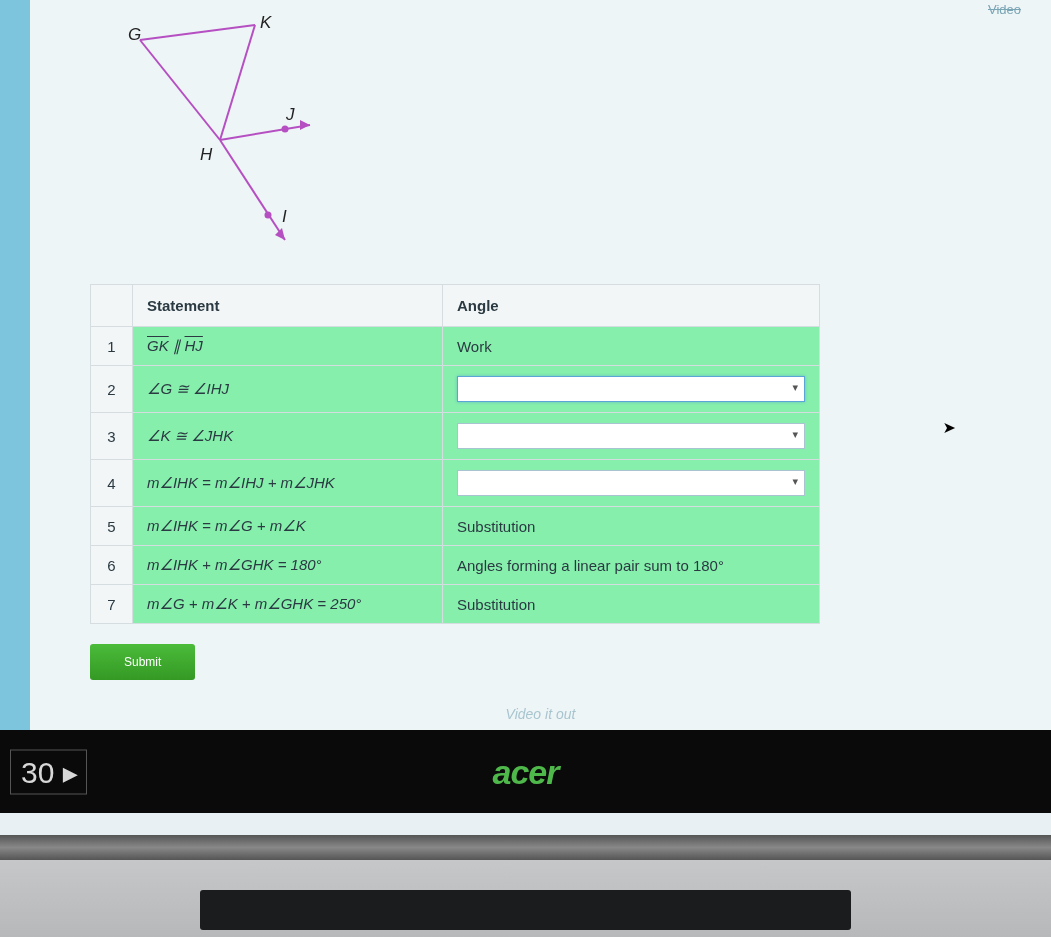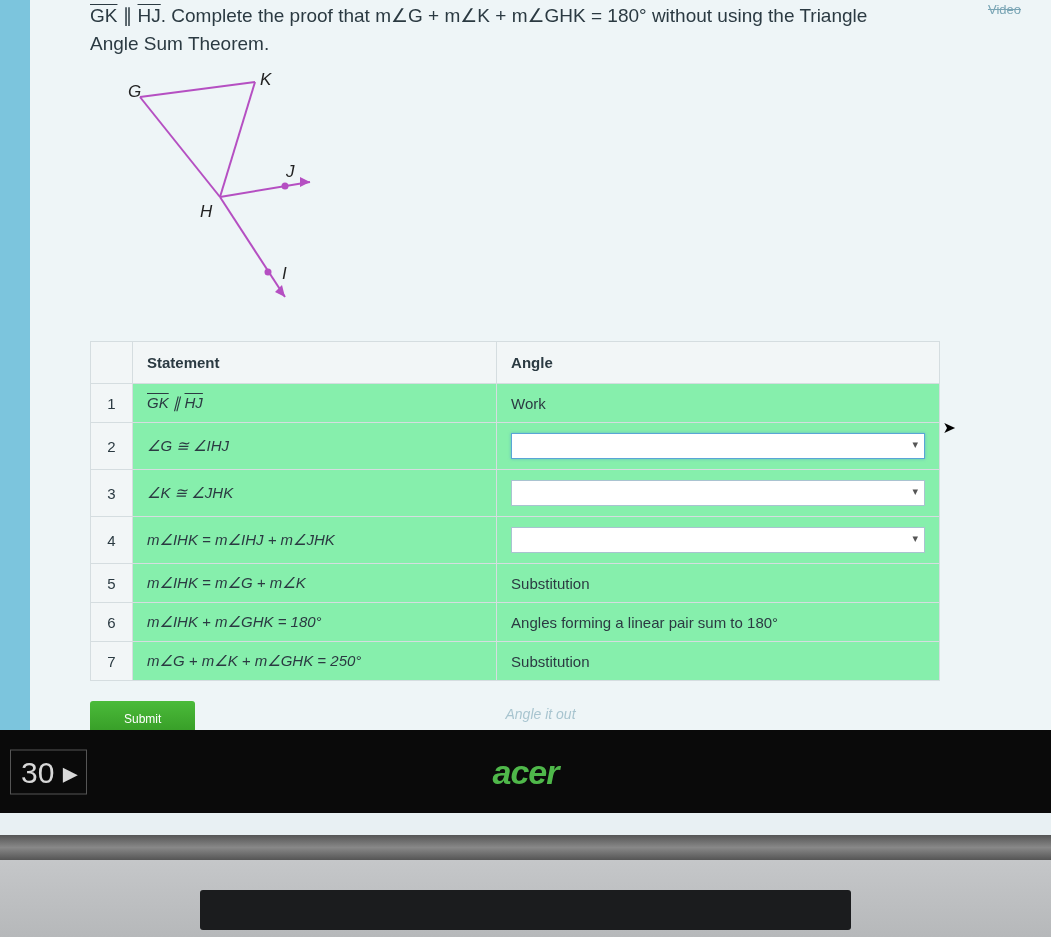--- a/index.html
+++ b/index.html
@@ -37,21 +37,21 @@
     font-size: 19px;
     color: #2b3a42;
     line-height: 1.45;
     padding-top: 2px;
   }
   .overline { text-decoration: overline; }
   .diagram {
     margin: 10px 0 20px 20px;
   }
   .proof-table {
-    width: 850px;
+    width: 730px;
     border-collapse: collapse;
     background: #fdfefe;
     font-size: 15px;
     color: #2b3a42;
   }
   .proof-table th {
     text-align: left;
     font-weight: bold;
     padding: 12px 14px;
     background: #f2f6f7;
@@ -169,24 +169,20 @@
 </style>
 </head>
 <body>
 
 <div class="left-bar"></div>
 
 <div class="content-area">
 
   <div class="video-link">Video</div>
 
-  <div class="question-text">
-    <span class="overline">GK</span><span> ∥ </span><span class="overline">HJ</span><span>. Complete the proof that m∠G + m∠K + m∠GHK = 180° without using the Triangle</span><br>
-    <span>Angle Sum Theorem.</span>
-  </div>
 
   <div class="diagram">
     <svg width="230" height="250" viewBox="0 0 230 250">
 
       <line x1="30" y1="30" x2="145" y2="15" stroke="#b54fc2" stroke-width="2"></line>
       <line x1="30" y1="30" x2="110" y2="130" stroke="#b54fc2" stroke-width="2"></line>
       <line x1="145" y1="15" x2="110" y2="130" stroke="#b54fc2" stroke-width="2"></line>
 
       <line x1="110" y1="130" x2="200" y2="115" stroke="#b54fc2" stroke-width="2"></line>
       <polygon points="200,115 190,110 190,120" fill="#b54fc2"></polygon>
@@ -252,21 +248,21 @@
         <tr>
           <td class="num">7</td>
           <td class="stmt">m∠G + m∠K + m∠GHK = 250°</td>
           <td>Substitution</td>
         </tr>
       </tbody>
   </table>
 
   <button class="submit-btn">Submit</button>
 
-  <div class="work-it-out">Angle it out</div>
+  <div class="work-it-out">Video it out</div>
 </div>
 
 <span class="cursor-arrow">➤</span>
 
 <div class="bezel">
   <div class="num30">30 ▸</div>
   <div class="acer-logo">acer</div>
 </div>
 <div class="hinge"></div>
 <div class="keyboard"></div>

